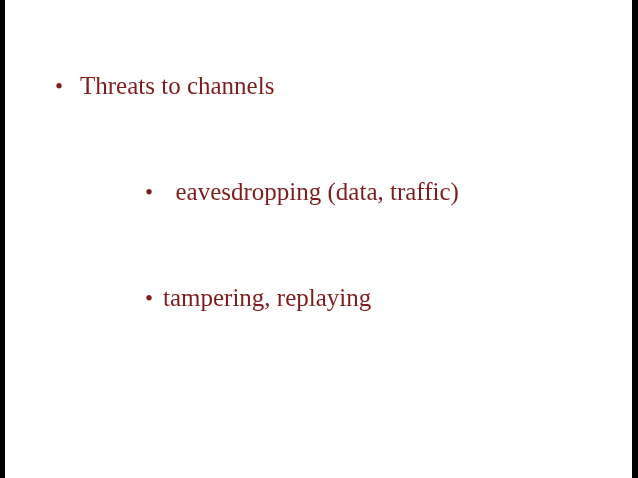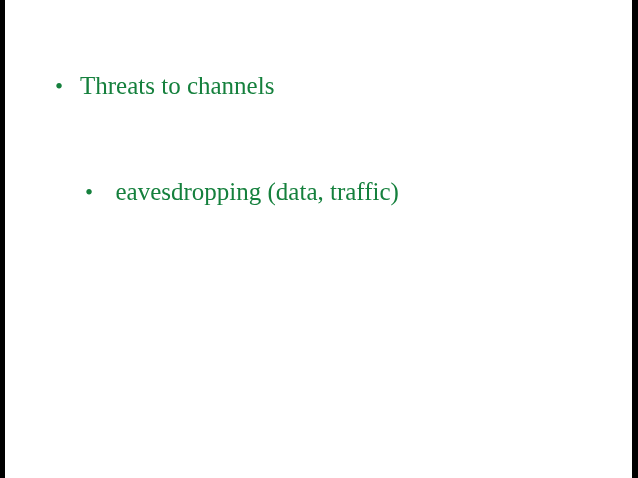--- a/index.html
+++ b/index.html
@@ -27,25 +27,25 @@
     position: absolute;
     left: 0;
     top: 0;
     width: 638px;
     box-sizing: border-box;
     padding-top: 33px;
   }
   .item {
     font-size: 25px;
     line-height: 35px;
-    color: #15803d;
+    color: #7f1d1d;
     white-space: pre-wrap; 
   }
   .item.lvl1 { padding-left: 30px; }
-  .item.lvl2 { padding-left: 60px; }
+  .item.lvl2 { padding-left: 120px; }
   .item.lvl1:not(:first-child) { margin-top: 7px; }
   .bullet {
     display: inline-block;
     font-size: 23px;
   }
   .item.lvl1 .bullet { width: 25px; }
   .item.lvl2 .bullet { width: 18px; }
 </style>
 </head>
 <body>
@@ -56,19 +56,22 @@
 <main class="slide">
 
   <div class="item lvl1">
     <span class="bullet">•</span><span>Threats to channels</span>
   </div>
 
   <div class="item lvl2">
     <span class="bullet">•</span><span>  eavesdropping (data, traffic)</span>
   </div>
 
+  <div class="item lvl2">
+    <span class="bullet">•</span><span>tampering, replaying</span>
+  </div>
 
 
   <div class="item lvl2">
     
   </div>
 
 </main>
 
 </body></html>

